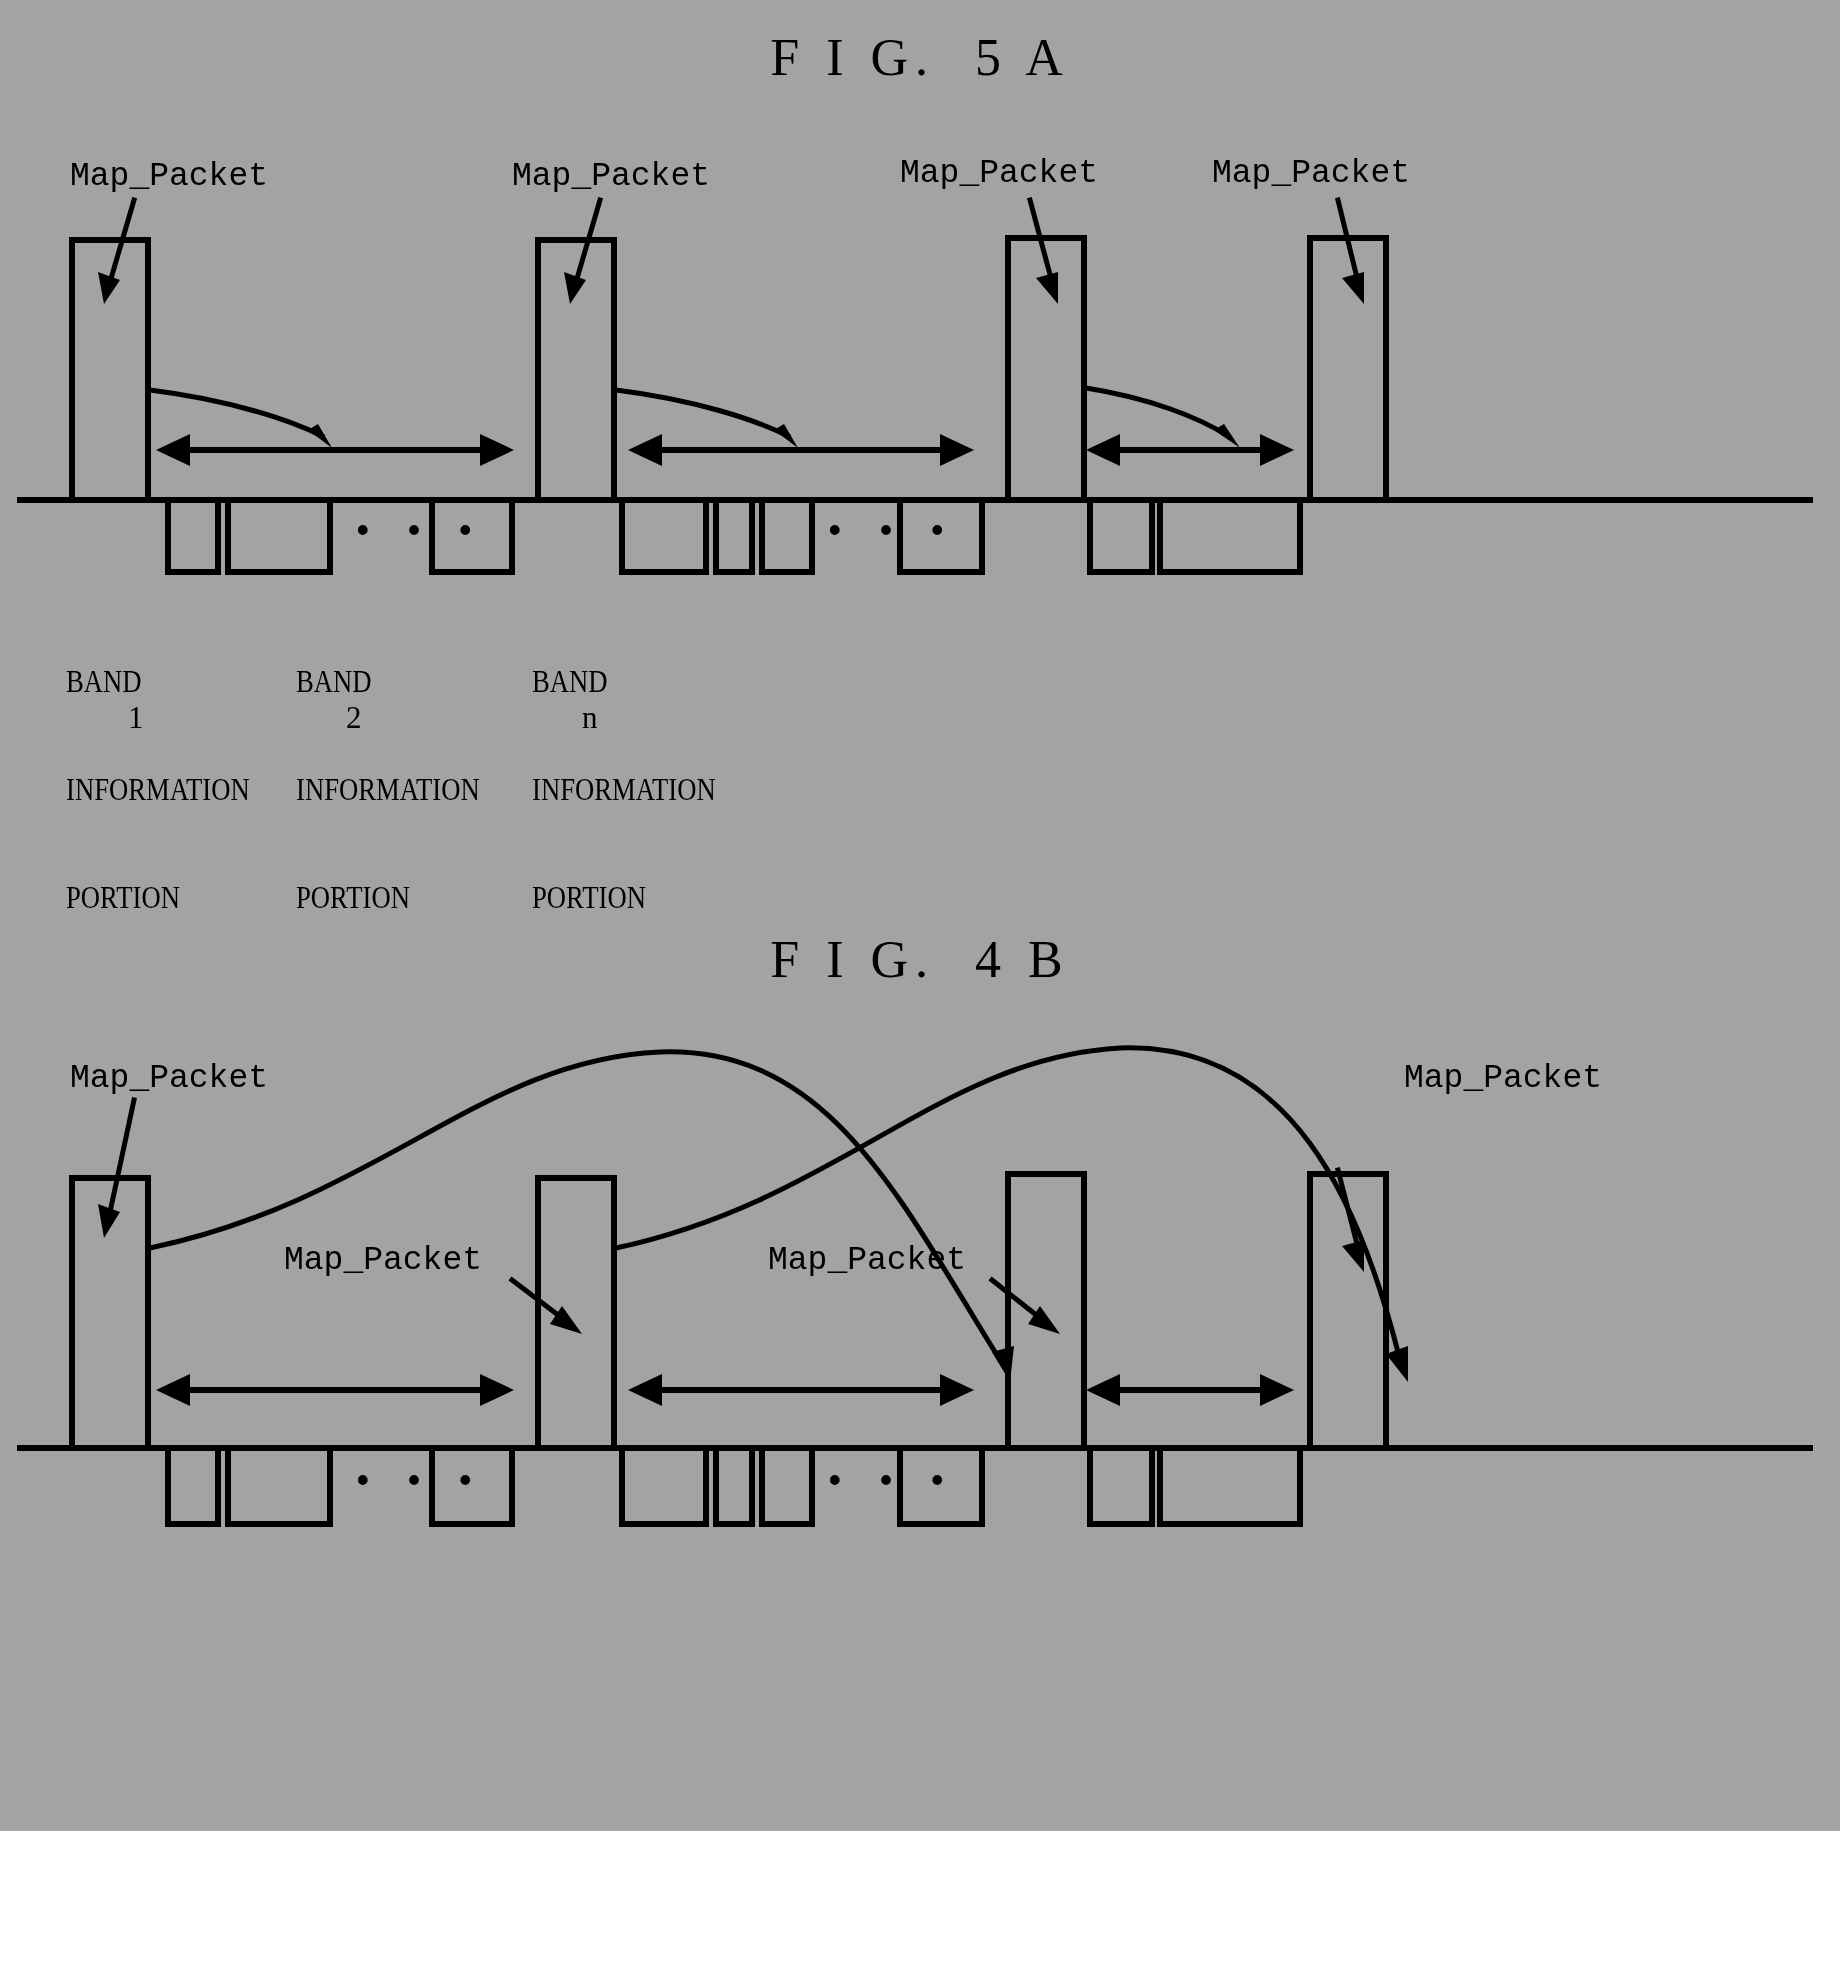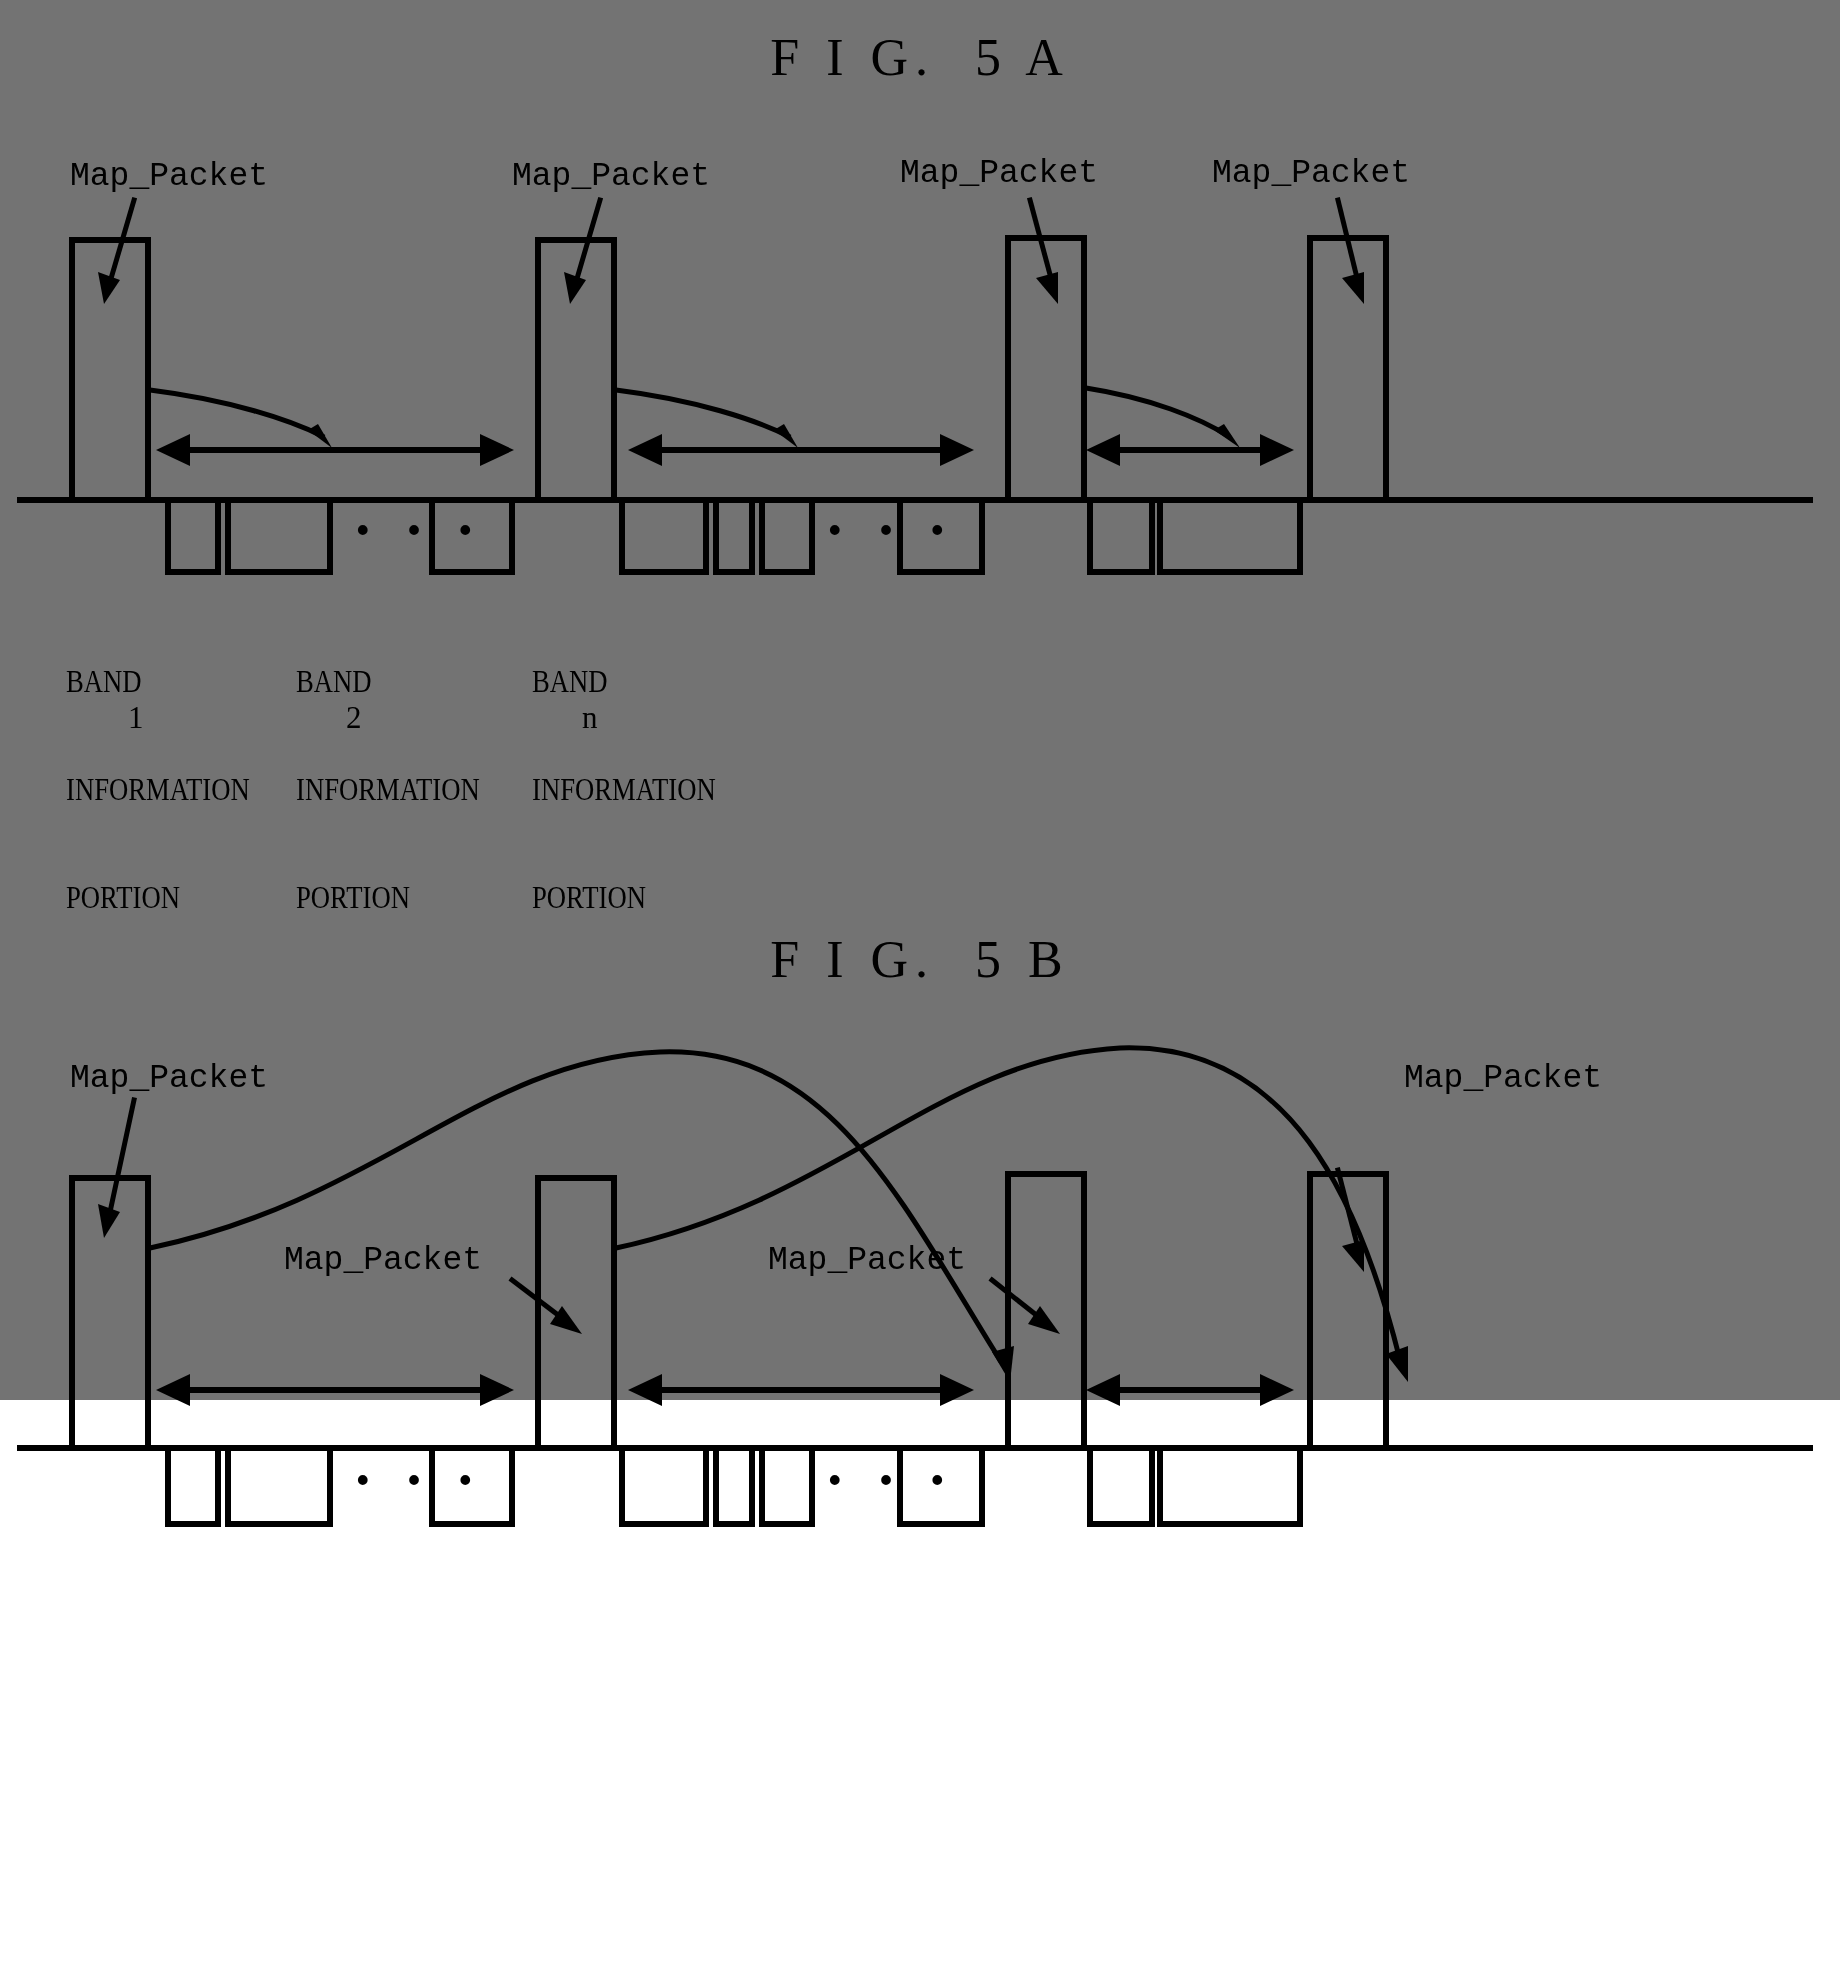--- a/index.html
+++ b/index.html
@@ -10,22 +10,22 @@
   body {
     width: 1840px;
     height: 1973px;
     position: relative;
     font-family: "Liberation Serif", serif;
     overflow: hidden;
   }
   .page {
     position: relative;
     width: 1840px;
-    height: 1400px;
-    background: #737373;
+    height: 1831px;
+    background: #a3a3a3;
   }
   .fig-title {
     position: absolute;
     width: 100%;
     text-align: center;
     font-family: "Liberation Serif", serif;
     font-size: 52px;
     letter-spacing: 7px;
     color: #000;
     white-space: pre;
@@ -163,21 +163,21 @@
   </div>
   <div class="band-num" style="left:346px; top:700px;">2</div>
 
   <div class="band-lbl" style="left:532px; top:592px;">
     <div>BAND</div>
     <div>INFORMATION</div>
     <div>PORTION</div>
   </div>
   <div class="band-num" style="left:582px; top:700px;">n</div>
 
-  <div class="fig-title" id="title-5b">F I G.  5 B</div>
+  <div class="fig-title" id="title-5b">F I G.  4 B</div>
 
   <svg class="svg-layer" id="svg-5b" width="1840" height="1973" viewBox="0 0 1840 1973" style="top:0;">
     <g fill="none" stroke="#000" stroke-width="6" stroke-linecap="square">
 
       <line x1="20" y1="1448" x2="1810" y2="1448"></line>
 
       <path d="M 72 1448 L 72 1178 L 148 1178 L 148 1448"></path>
       <path d="M 538 1448 L 538 1178 L 614 1178 L 614 1448"></path>
       <path d="M 1008 1448 L 1008 1174 L 1084 1174 L 1084 1448"></path>
       <path d="M 1310 1448 L 1310 1174 L 1386 1174 L 1386 1448"></path>

